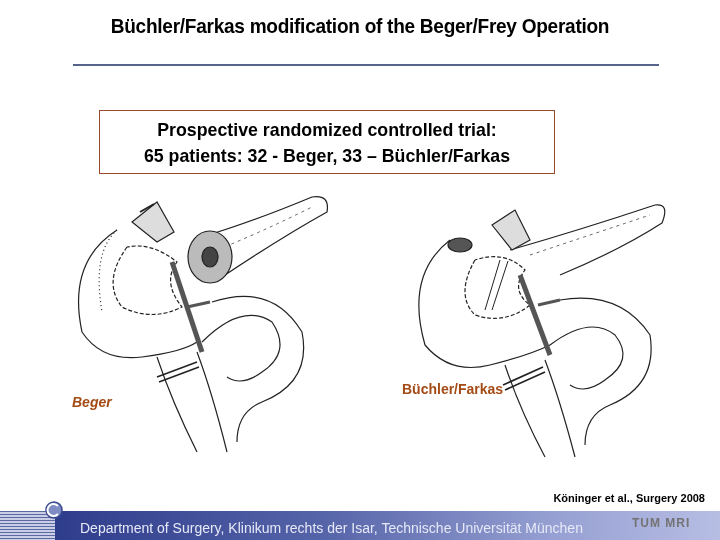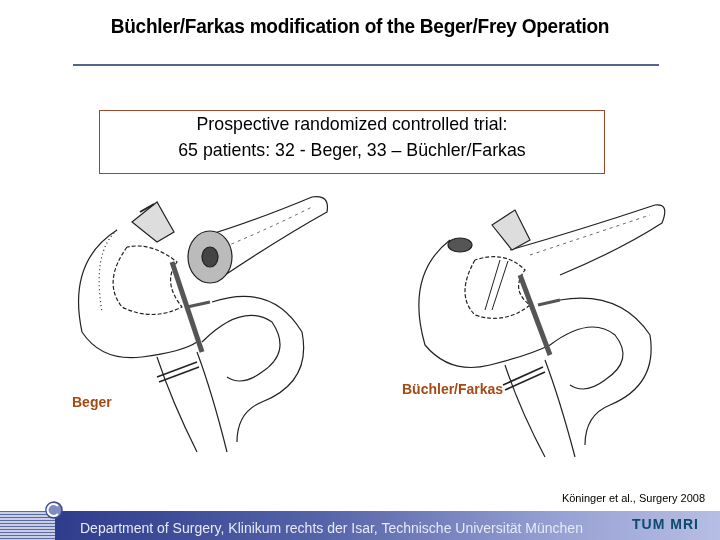--- a/index.html
+++ b/index.html
@@ -1,31 +1,31 @@
 <!DOCTYPE html>
 <html><head>
 <meta charset="utf-8">
 <style>
   html, body { margin:0; padding:0; }
   body { width:720px; height:540px; position:relative; background:#ffffff; overflow:hidden; font-family:"Liberation Sans", sans-serif; }
   .title { position:absolute; left:0; top:14px; width:720px; text-align:center; font-weight:bold; font-size:20.5px; color:#000; letter-spacing:-0.3px; transform:scaleX(0.93); transform-origin:center; }
   .title-rule { position:absolute; left:73px; top:64px; width:586px; height:2px; background:#56648c; }
-  .trial-box { position:absolute; left:99px; top:110px; width:506px; height:64px; border:1.5px solid #9a4a2a; box-sizing:border-box; text-align:center; font-weight:normal; font-size:18.5px; line-height:26px; padding-top:0; color:#000; }
+  .trial-box { position:absolute; left:99px; top:110px; width:456px; height:64px; border:1.5px solid #9a4a2a; box-sizing:border-box; text-align:center; font-weight:bold; font-size:18.5px; line-height:26px; padding-top:6px; color:#000; }
   .trial-box div { transform:scaleX(0.96); }
   .fig { position:absolute; }
   .fig svg { width:100%; height:100%; }
   .fig-label { position:absolute; font-weight:bold; font-size:14px; color:#a44a14; }
-  .citation { position:absolute; right:15px; top:492px; font-weight:normal; font-size:11px; color:#000; }
+  .citation { position:absolute; right:15px; top:492px; font-weight:bold; font-size:11px; color:#000; }
   .footer-stripes { position:absolute; left:0; top:511px; width:55px; height:29px;
     background:repeating-linear-gradient(to bottom, #5b6aa2 0px, #5b6aa2 1.5px, #c9cde6 1.5px, #c9cde6 3px); }
   .footer-band { position:absolute; left:55px; top:511px; width:665px; height:29px;
     background:linear-gradient(to right, #2e3c8c 0%, #5563a8 40%, #96a0d2 75%, #b7bee4 100%); }
   .footer-text { position:absolute; left:80px; top:520px; font-size:14px; color:#e6e9f8; }
   .footer-logo { position:absolute; left:44px; top:500px; width:20px; height:20px; }
-  .tum-logo { position:absolute; left:632px; top:516px; font-weight:bold; font-size:14px; color:#0c4a6e; letter-spacing:1px; }
+  .tum-logo { position:absolute; left:632px; top:516px; font-weight:bold; font-size:12px; color:#737373; letter-spacing:1px; }
 </style>
 </head>
 <body>
 
 <div class="title">Büchler/Farkas modification of the Beger/Frey Operation</div>
 <div class="title-rule"></div>
 
 <div class="trial-box">
   <div>Prospective randomized controlled trial:</div>
   <div>65 patients: 32 - Beger, 33 – Büchler/Farkas</div>
@@ -54,21 +54,21 @@
     <path d="M140 150 Q180 110 210 130 Q230 160 200 180 Q180 195 165 185"></path>
     <path d="M150 110 Q210 90 240 140 Q250 190 200 210 Q175 220 175 250"></path>
 
     <path d="M95 165 Q110 210 135 260"></path>
     <path d="M135 160 Q150 200 165 260"></path>
 
     <path d="M95 185 L135 170" stroke-width="1.6"></path>
     <path d="M97 190 L137 175" stroke-width="1.6"></path>
   </svg>
 </div>
-<div class="fig-label" style="left:72px;top:394px;">Beger</div>
+<div class="fig-label" style="left:72px;top:394px;font-style:italic;">Beger</div>
 
 <div class="fig" style="left:400px;top:195px;width:280px;height:265px;">
   <svg viewBox="0 0 280 265" fill="none" stroke="#222" stroke-width="1.2">
     <path d="M110 55 Q180 35 255 10 Q270 8 262 28 Q220 55 160 80" fill="#fff"></path>
     <path d="M130 60 Q190 40 250 20" stroke-dasharray="3 4" stroke-width="0.7"></path>
     <path d="M92 30 L115 15 L130 45 L112 55 Z" fill="#ddd"></path>
     <ellipse cx="60" cy="50" rx="12" ry="7" fill="#555"></ellipse>
     <path d="M50 45 Q5 80 25 150 Q50 180 90 170 Q130 160 150 150"></path>
     <path d="M75 65 Q55 100 75 120 Q105 130 130 110 Q110 95 125 75 Q105 55 75 65" stroke-dasharray="4 2"></path>
     <path d="M100 65 L85 115" stroke-width="1"></path>

